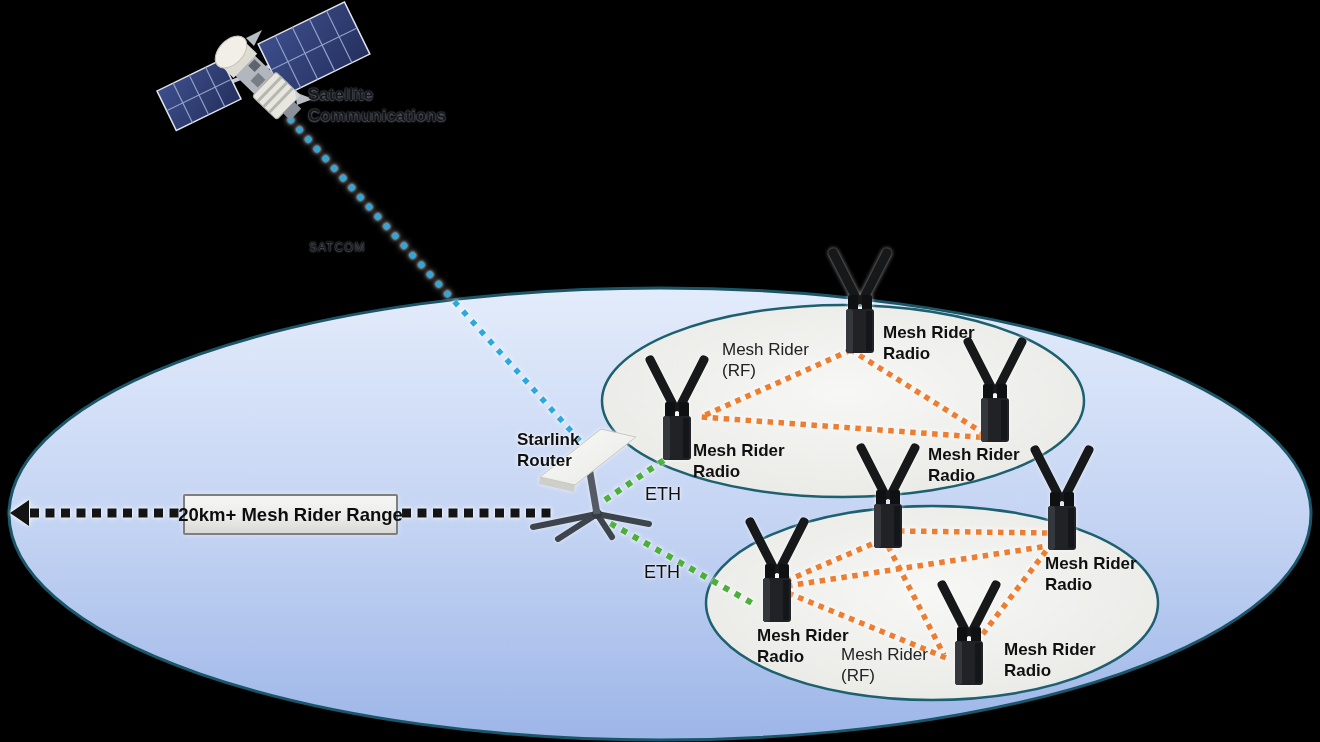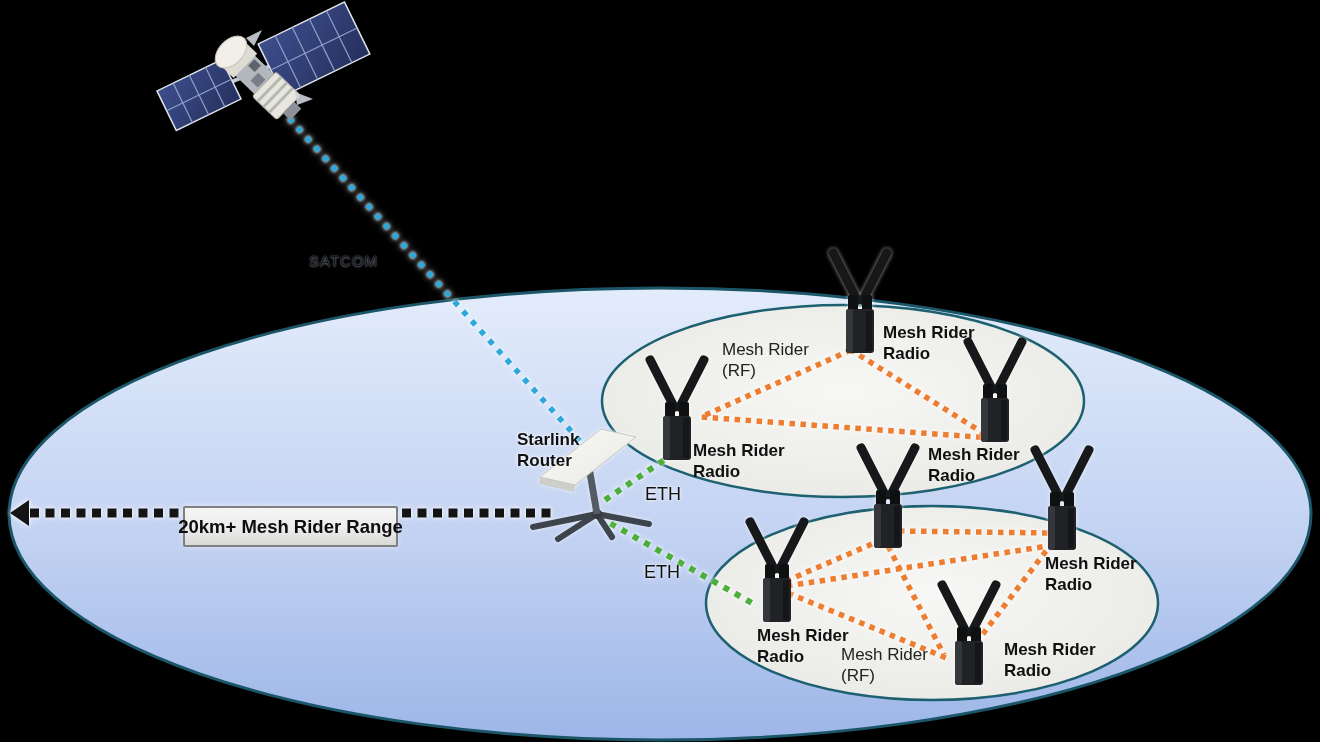--- a/index.html
+++ b/index.html
@@ -28,21 +28,21 @@
   .bold{font-weight:700;}
   .halo{text-shadow:0 0 3px rgba(255,255,255,.95),0 0 6px rgba(255,255,255,.55);}
   .dark-halo{color:#14161c;
        text-shadow:0 0 2px rgba(170,177,192,.7),0 1px 2px rgba(150,156,170,.45);}
 
   .range-box{position:absolute;left:183px;top:494px;width:211px;height:37px;
        display:flex;align-items:center;justify-content:center;
        background:linear-gradient(180deg,#f5f5f4 0%,var(--label-box-fill) 55%,#d9d9d7 100%);
        border:2px solid var(--label-box-border);border-radius:2px;
        box-shadow:0 0 6px rgba(255,255,255,.45);
-       font-weight:700;font-size:18.5px;color:#0d0d0d;white-space:nowrap;margin-top:12px;}
+       font-weight:700;font-size:18.5px;color:#0d0d0d;white-space:nowrap;}
 
   .glow-line{filter:drop-shadow(0 0 1.5px rgba(255,255,255,.95))
                     drop-shadow(0 0 3px rgba(255,255,255,.6));}
   .glow-soft{filter:drop-shadow(0 0 2px rgba(255,255,255,.65));}
 
   .satcom-stroke{stroke:var(--satcom-line);}
   .eth-stroke{stroke:var(--eth-line);}
   .rf-stroke{stroke:var(--rf-line);}
   .range-stroke{stroke:var(--range-line);}
   .coverage{fill:url(#gBlue);stroke:var(--coverage-border);stroke-width:3;}
@@ -145,22 +145,24 @@
       <rect x="52" y="-17" width="3" height="34" fill="#b3b8b0"></rect>
       <rect x="60" y="-17" width="3" height="34" fill="#b3b8b0"></rect>
       <rect x="68" y="-17" width="3" height="34" fill="#b3b8b0"></rect>
       <rect x="80" y="-8" width="10" height="16" fill="#8c9199"></rect>
     </g>
     <path d="M246,38 L262,30 L254,46 Z" fill="#ccd1d8" opacity="0.9"></path>
     <path d="M295,92 L313,99 L297,105 Z" fill="#ccd1d8" opacity="0.9"></path>
   </g>
 </svg>
 
+<div class="lbl bold dark-halo" style="left:308px;top:85px;">Satellite
+Communications</div>
 
-<div class="lbl dark-halo" style="left:309px;top:252px;font-size:15px;letter-spacing:1px;">SATCOM</div>
+<div class="lbl dark-halo" style="left:309px;top:240px;font-size:12px;letter-spacing:1px;">SATCOM</div>
 
 <div class="lbl bold halo" style="left:477px;top:430px;margin-left:40px;">Starlink
 Router</div>
 
 <div class="range-box">
   <span>20km+ Mesh Rider Range</span>
 </div>
 
 <div class="lbl halo" style="left:645px;top:484px;font-size:18px;">ETH</div>
 <div class="lbl halo" style="left:644px;top:562px;font-size:18px;">ETH</div>

